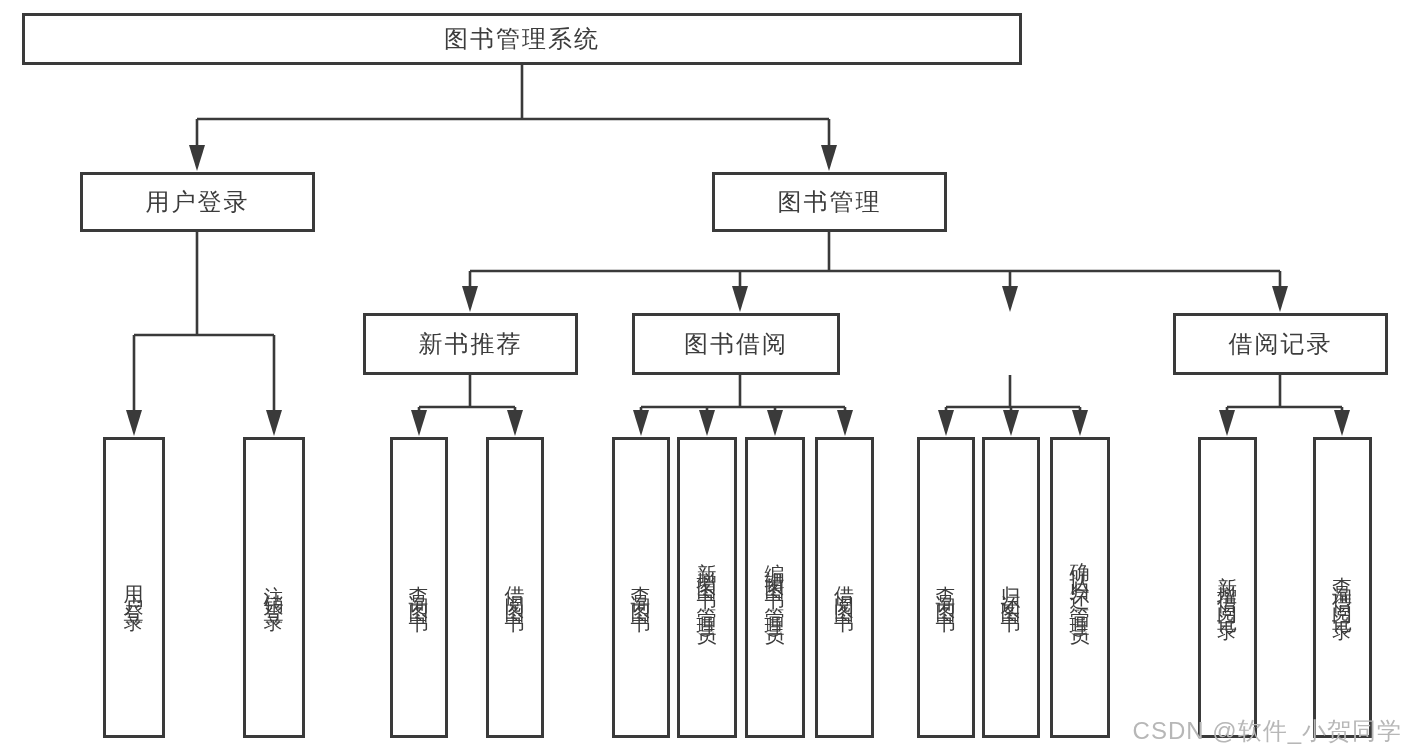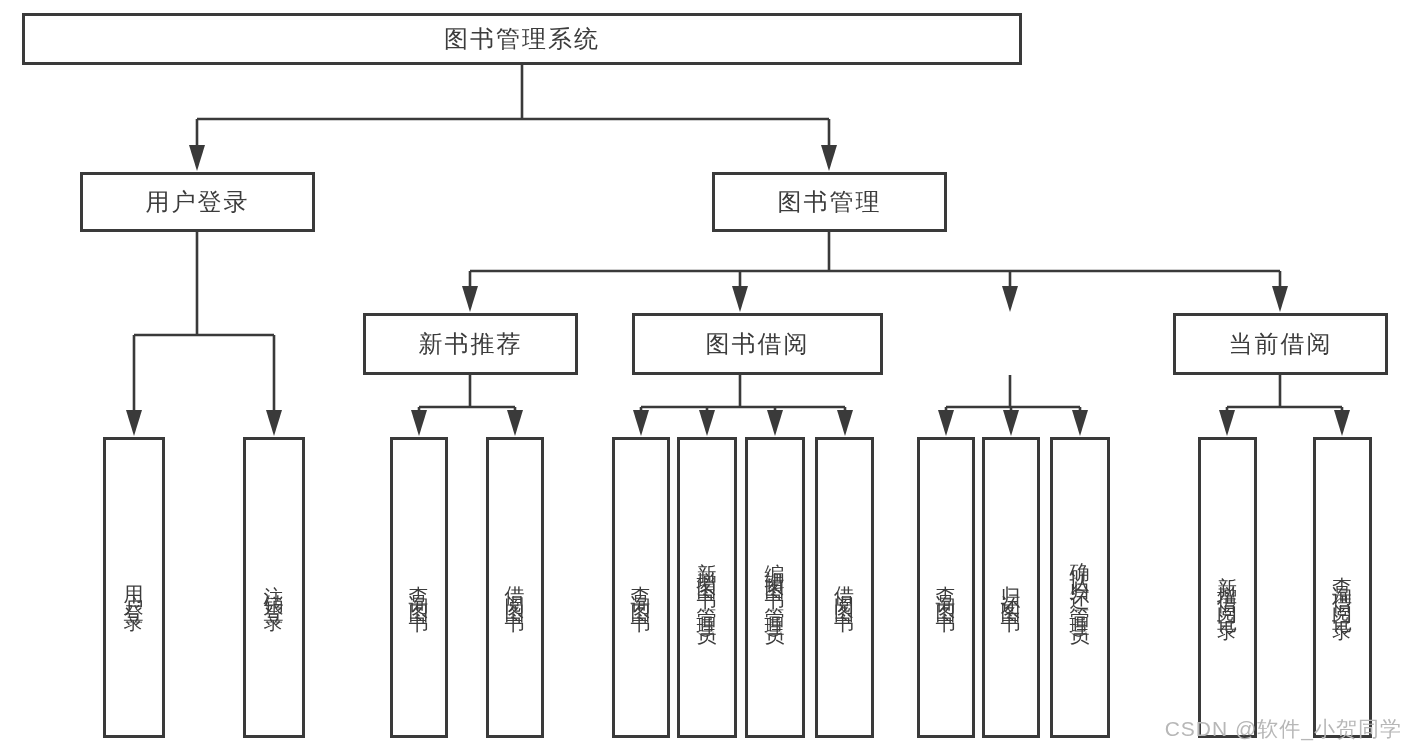--- a/index.html
+++ b/index.html
@@ -13,21 +13,21 @@
     display:flex;align-items:center;justify-content:center;
     color:#3c3c3c;z-index:1;
   }
   .h-label{font-size:24px;letter-spacing:2px;white-space:nowrap;}
   .v-box{
     writing-mode:vertical-rl;text-orientation:mixed;
     font-size:20px;letter-spacing:9px;line-height:1;
   }
   .watermark{
     position:absolute;right:3px;top:715px;z-index:2;
-    font-size:21px;color:#b7b7b7;letter-spacing:1px;white-space:nowrap;
+    font-size:24px;color:#b7b7b7;letter-spacing:1px;white-space:nowrap;
   }
 </style>
 </head>
 <body>
 
 <div class="canvas">
 
   <svg class="connectors" viewBox="0 0 1405 747" xmlns="http://www.w3.org/2000/svg">
     <g stroke="#3a3a3a" stroke-width="2.6" fill="none">
 
@@ -67,22 +67,22 @@
       <polygon points="1334,410 1350,410 1342,436"></polygon>
     </g>
   </svg>
 
   <div class="box h-label" style="left:22px;top:13px;width:1000px;height:52px;">图书管理系统</div>
 
   <div class="box h-label" style="left:80px;top:172px;width:235px;height:60px;">用户登录</div>
   <div class="box h-label" style="left:363px;top:313px;width:215px;height:62px;">新书推荐</div>
 
   <div class="box h-label" style="left:712px;top:172px;width:235px;height:60px;">图书管理</div>
-  <div class="box h-label" style="left:632px;top:313px;width:251px;height:62px;">图书借阅</div>
-  <div class="box h-label" style="left:1173px;top:313px;width:215px;height:62px;">当前借阅</div>
+  <div class="box h-label" style="left:632px;top:313px;width:208px;height:62px;">图书借阅</div>
+  <div class="box h-label" style="left:1173px;top:313px;width:215px;height:62px;">借阅记录</div>
 
   <div class="box v-box" style="left:103px;top:437px;width:62px;height:301px;">用户登录</div>
   <div class="box v-box" style="left:243px;top:437px;width:62px;height:301px;">注销登录</div>
 
   <div class="box v-box" style="left:390px;top:437px;width:58px;height:301px;">查询图书</div>
   <div class="box v-box" style="left:486px;top:437px;width:58px;height:301px;">借阅图书</div>
 
   <div class="box v-box" style="left:612px;top:437px;width:58px;height:301px;">查询图书</div>
   <div class="box v-box" style="left:677px;top:437px;width:60px;height:301px;">新增图书（管理员）</div>
   <div class="box v-box" style="left:745px;top:437px;width:60px;height:301px;">编辑图书（管理员）</div>

